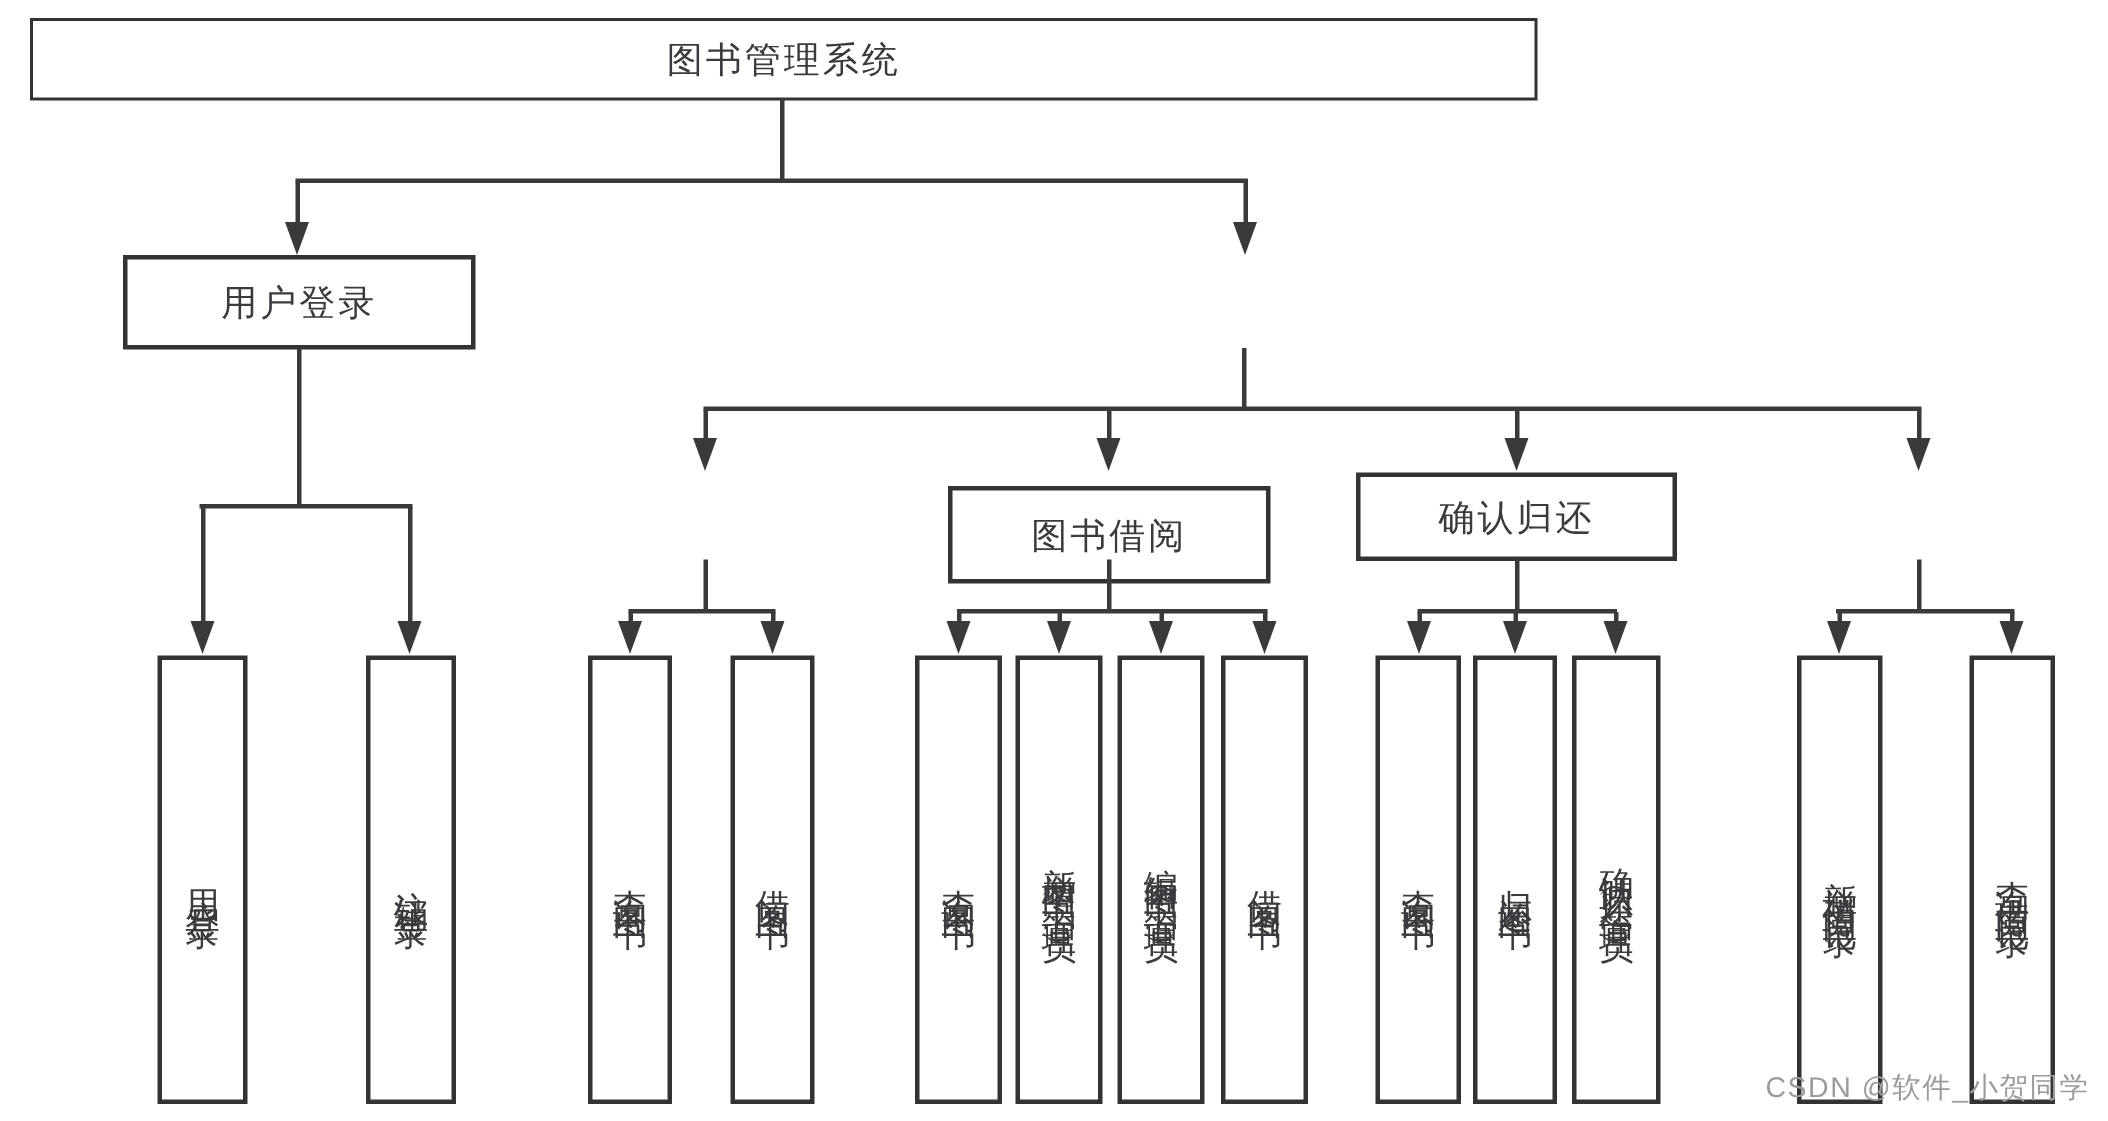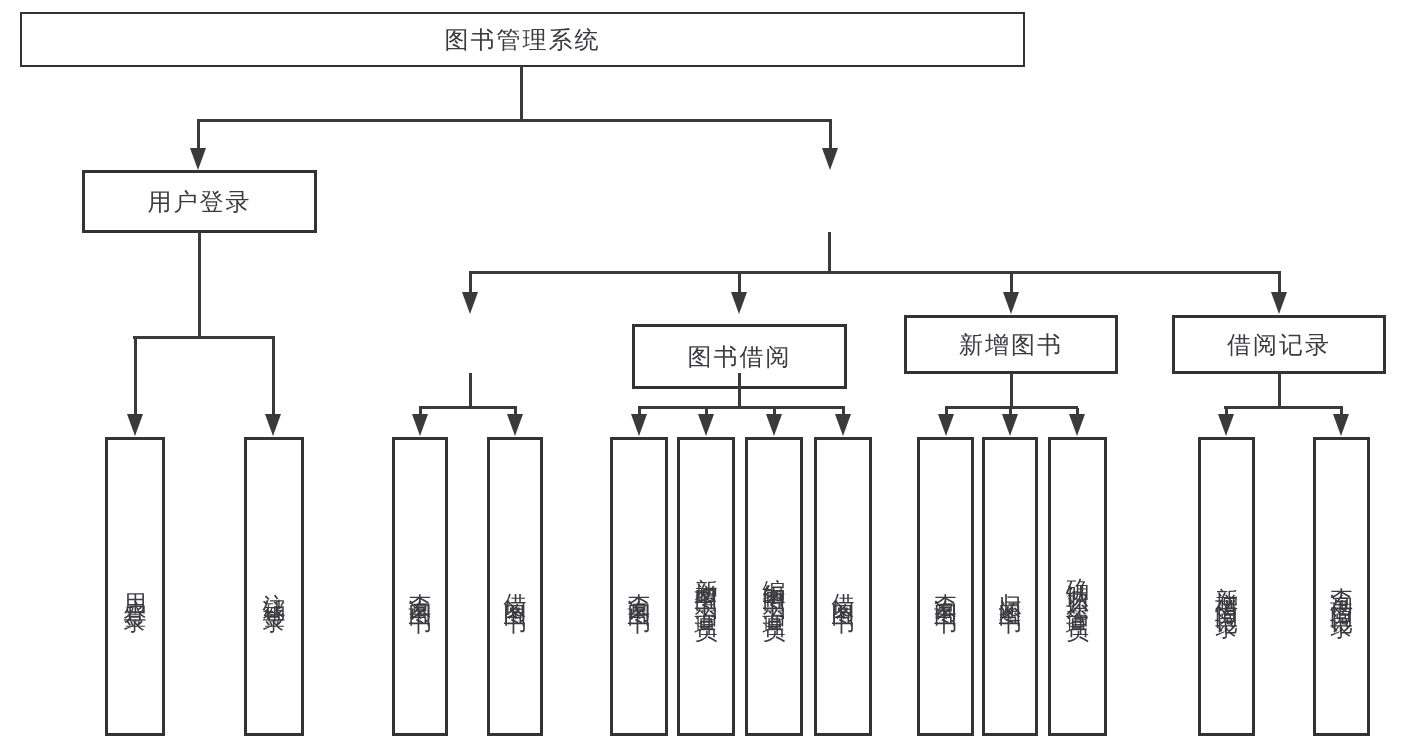--- a/index.html
+++ b/index.html
@@ -126,24 +126,21 @@
   </div>
   <div class="arrow" style="left:1271px;top:273px;height:41px">
     <div class="stem"></div>
     <div class="head"></div>
   </div>
 
   <div class="box" style="left:632px;top:324px;width:215px;height:65px">
     <span class="hlabel">图书借阅</span>
   </div>
   <div class="box" style="left:904px;top:315px;width:214px;height:59px">
-    <span class="hlabel">新增图书</span>
-  </div>
-  <div class="box" style="left:1172px;top:315px;width:214px;height:59px">
-    <span class="hlabel">借阅记录</span>
+    <span class="hlabel">确认归还</span>
   </div>
 
   <div class="vline" style="left:469px;top:373px;height:34px"></div>
   <div class="hline" style="left:419px;top:406px;width:98px"></div>
   <div class="arrow" style="left:412px;top:408px;height:28px">
     <div class="stem"></div>
     <div class="head"></div>
   </div>
   <div class="arrow" style="left:507px;top:408px;height:28px">
     <div class="stem"></div>
@@ -221,14 +218,15 @@
     <div class="stem"></div>
     <div class="head"></div>
   </div>
   <div class="box" style="left:1198px;top:437px;width:57px;height:299px">
     <span class="vtext">新增借阅记录</span>
   </div>
   <div class="box" style="left:1313px;top:437px;width:57px;height:299px">
     <span class="vtext">查询借阅记录</span>
   </div>
 
+  <div class="watermark">CSDN @软件_小贺同学</div>
 
 </div>
 
 </body></html>

